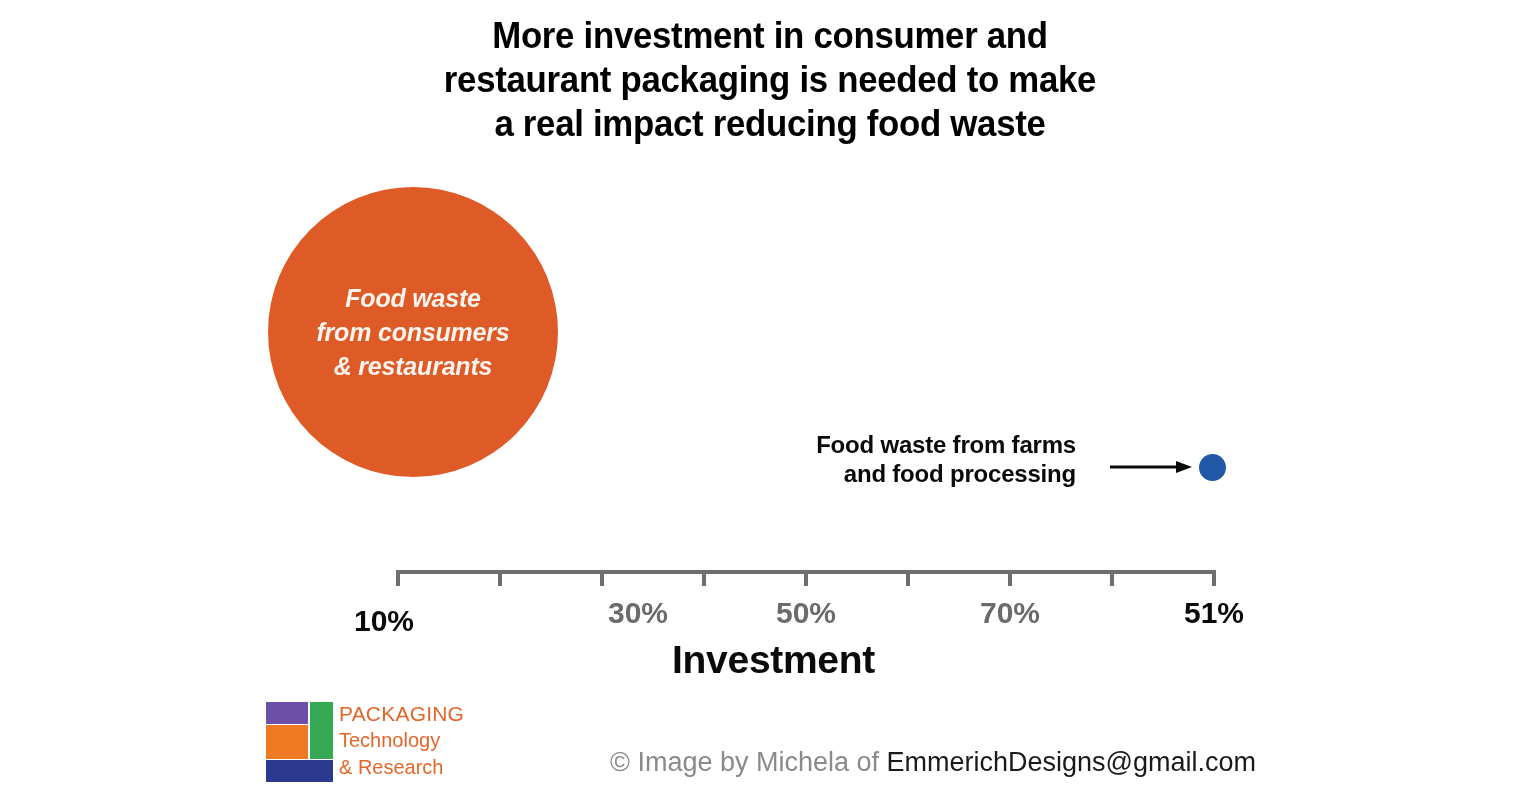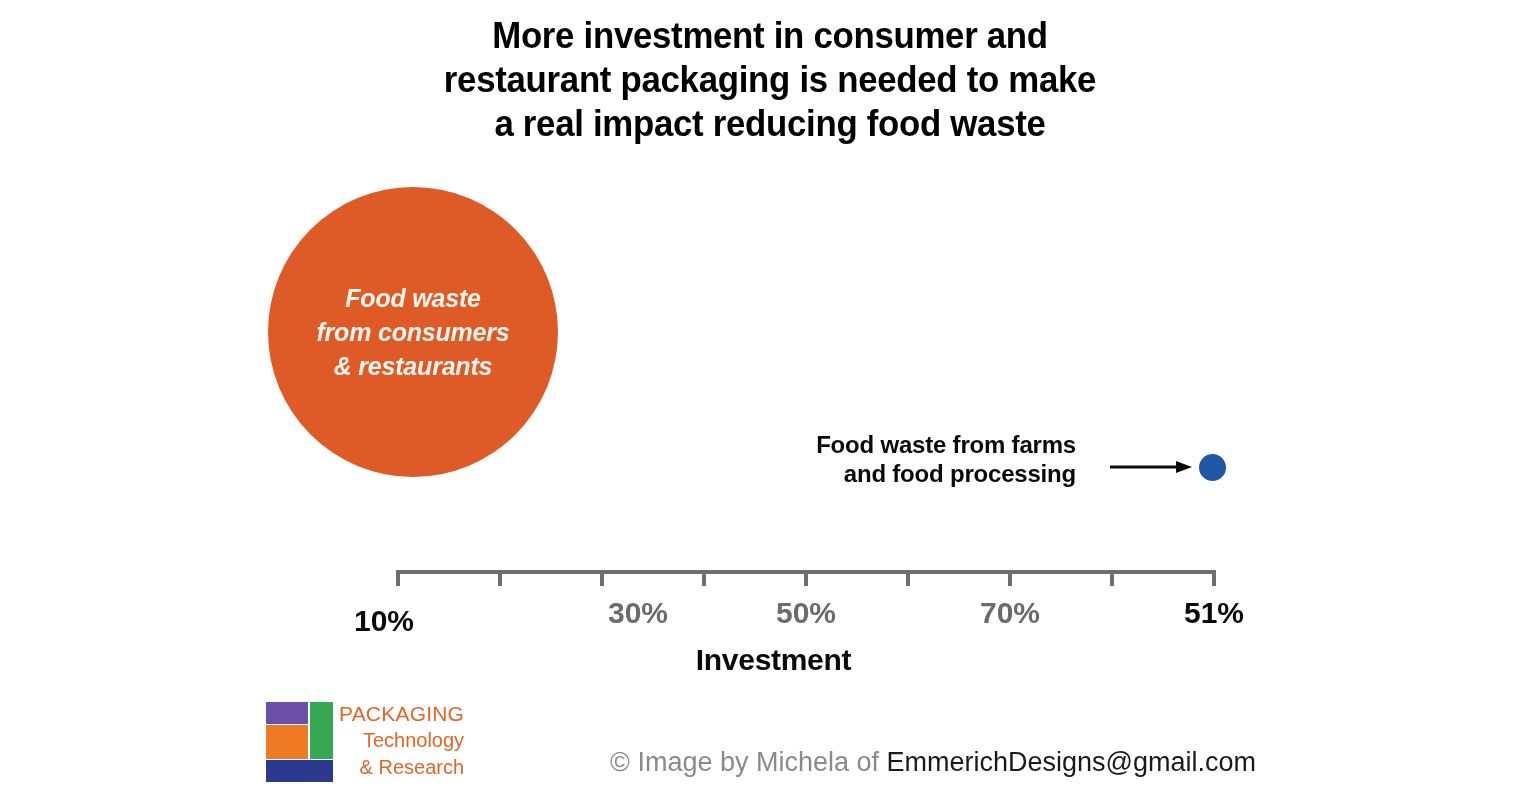--- a/index.html
+++ b/index.html
@@ -142,35 +142,34 @@
   .tick-label.minor { color: #6B6B6B; }
 
   .axis-title {
     position: absolute;
     left: 0px;
     top: 641px;
     width: 1480px;
     text-align: center;
     font-family: "Liberation Sans", sans-serif;
     font-weight: bold;
-    font-size: 30px;
+    font-size: 39px;
     line-height: 38px;
     color: #0A0A0A;
     letter-spacing: -0.3px;
   }
   .axis-title-inner { display: inline-block; margin-left: 67px; }
 
   
   .logo {
     position: absolute;
     left: 265px;
     top: 701px;
     width: 195px;
     height: 82px;
-    text-align: right;
   }
   .logo-marks {
     position: absolute;
     left: 0;
     top: 0;
     width: 68px;
     height: 80px;
   }
   .lm {
     position: absolute;

